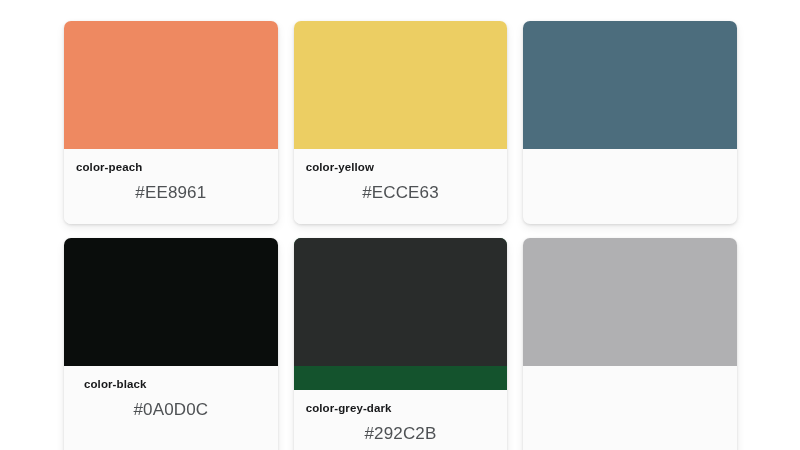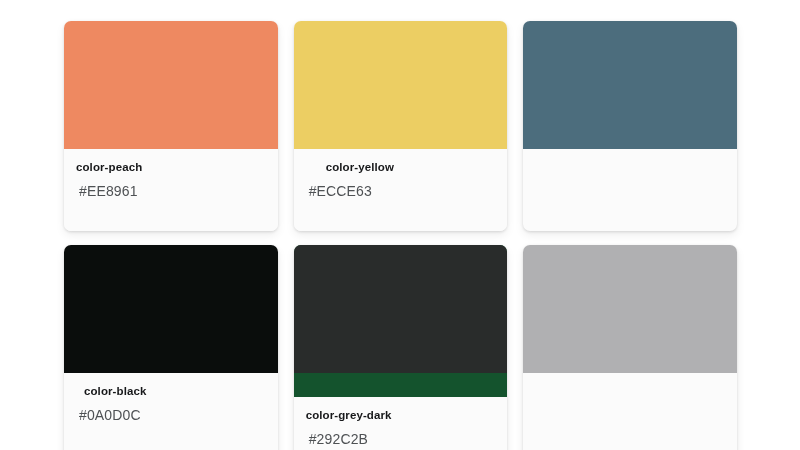--- a/index.html
+++ b/index.html
@@ -41,40 +41,41 @@
     flex-direction: column;
   }
 
   .color-swatch {
     height: 128px;
     width: 100%;
     display: block;
   }
 
   .card-info {
-    padding: 11px 12px 28px 12px;
+    padding: 11px 12px 17px 12px;
     background: #fbfbfb;
   }
 
   .color-name {
     font-size: 11.5px;
     font-weight: bold;
     color: #17181a;
     letter-spacing: 0.1px;
     line-height: 1.3;
     margin: 0 0 7px 0;
   }
 
   .color-hex {
-    font-size: 14px;
+    font-size: 17px;
     font-weight: normal;
     color: #4e5154;
     letter-spacing: 0.15px;
     line-height: 1.3;
     margin: 3px;
+    text-align: center;
   }
 
   
   .color-card.row-clipped .color-swatch {
     height: 128px;
   }
 </style>
 </head>
 <body>
 
@@ -85,21 +86,21 @@
       <div class="color-swatch" style="background: rgb(238, 137, 97);"></div>
       <div class="card-info" style="background: rgb(251, 251, 251);">
         <p class="color-name" style="color: rgb(23, 24, 26);">color-peach</p>
         <p class="color-hex" style="color: rgb(78, 81, 84);">#EE8961</p>
       </div>
     </div>
 
     <div class="color-card" style="background: rgb(251, 251, 251);">
       <div class="color-swatch" style="background: rgb(236, 206, 99);"></div>
       <div class="card-info" style="background: rgb(251, 251, 251);">
-        <p class="color-name" style="color: rgb(23, 24, 26); margin-left: 20px;">color-yellow</p>
+        <p class="color-name" style="color: rgb(23, 24, 26);">color-yellow</p>
         <p class="color-hex" style="color: rgb(78, 81, 84);">#ECCE63</p>
       </div>
     </div>
 
     <div class="color-card" style="background: rgb(251, 251, 251);">
       <div class="color-swatch" style="background: rgb(76, 109, 125);"></div>
       <div class="card-info" style="background: rgb(251, 251, 251);">
       </div>
     </div>
 

